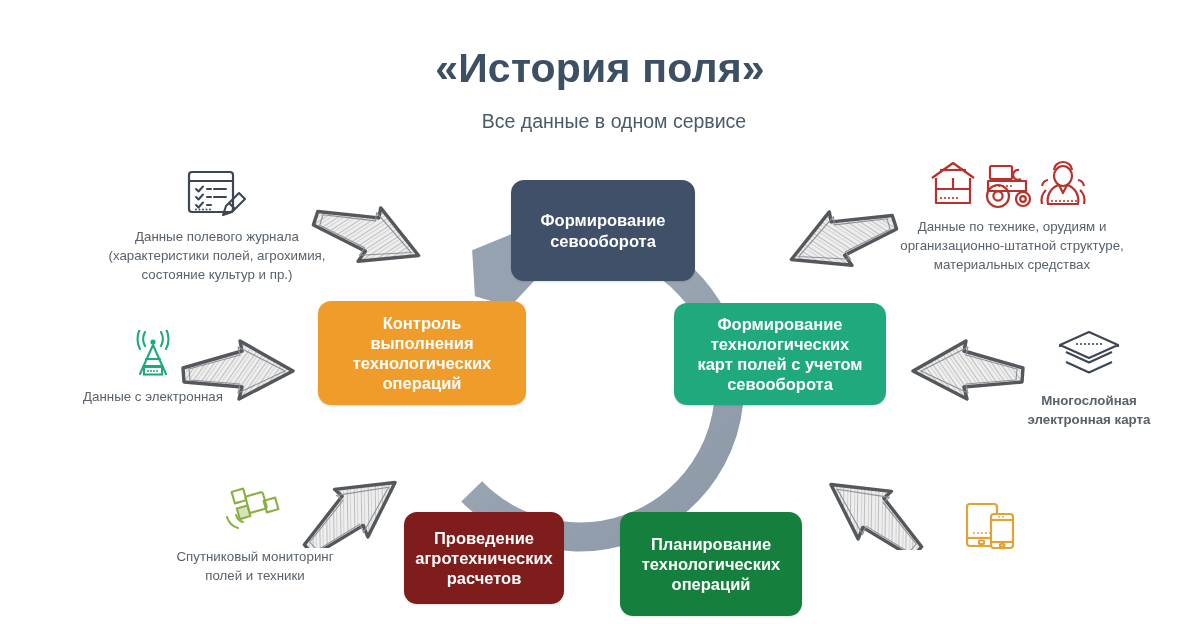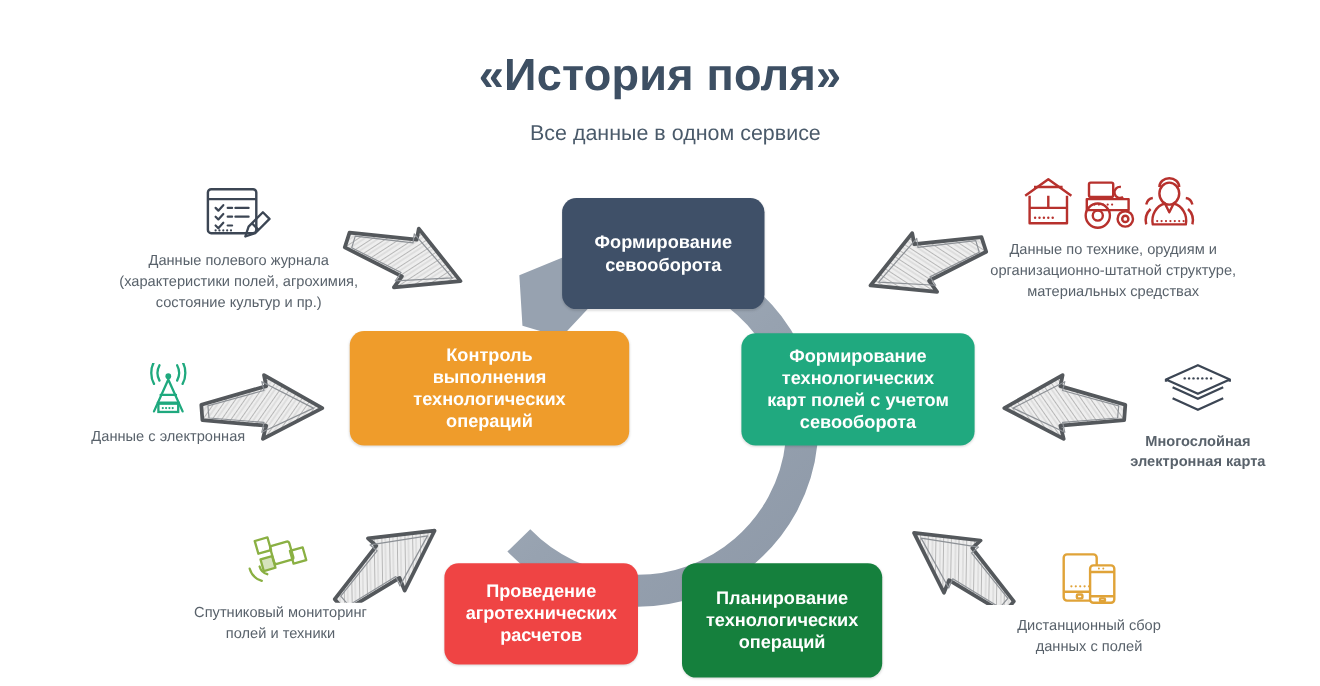--- a/index.html
+++ b/index.html
@@ -67,22 +67,22 @@
     line-height: 1.22;
     box-sizing: border-box;
     padding: 6px 22px;
     box-shadow: 0 1px 2px rgba(0,0,0,0.12);
   }
   .box span { display: block; }
 
   .box-top    { left: 511px; top: 160px;  width: 184px; height: 101px; background: #3f5068; font-size: 16.5px; }
   .box-right  { left: 674px; top: 283px;  width: 212px; height: 102px; background: #20a97f; font-size: 16.5px; }
   .box-bottomright { left: 620px; top: 492px; width: 182px; height: 104px; background: #15803d; font-size: 16.5px; }
-  .box-bottomleft  { left: 404px; top: 492px; width: 176px; height: 92px; background: #ef4444; font-size: 16.5px; }
-  .box-left   { left: 318px; top: 281px;  width: 254px; height: 104px; background: #ef9c2b; font-size: 16.5px; }
+  .box-bottomleft  { left: 404px; top: 492px; width: 160px; height: 92px; background: #7f1d1d; font-size: 16.5px; }
+  .box-left   { left: 318px; top: 281px;  width: 208px; height: 104px; background: #ef9c2b; font-size: 16.5px; }
 
   
   .side {
     position: absolute;
     text-align: center;
   }
   .side .caption {
     font-size: 13.3px;
     color: #59626b;
     line-height: 1.42;
@@ -386,19 +386,15 @@
       <g fill="#e0a338">
         <circle cx="15" cy="33" r="1"></circle>
           <circle cx="19" cy="33" r="1"></circle>
         <circle cx="23" cy="33" r="1"></circle>
           <circle cx="27" cy="33" r="1"></circle>
         <circle cx="31" cy="33" r="1"></circle>
         <circle cx="40" cy="16.8" r="0.9"></circle>
           <circle cx="44" cy="16.8" r="0.9"></circle>
       </g>
     </svg>
-    <div class="caption">
-      <div>Дистанционный сбор</div>
-      <div>данных с полей</div>
-    </div>
   </div>
 
 </div>
 
 </body></html>

